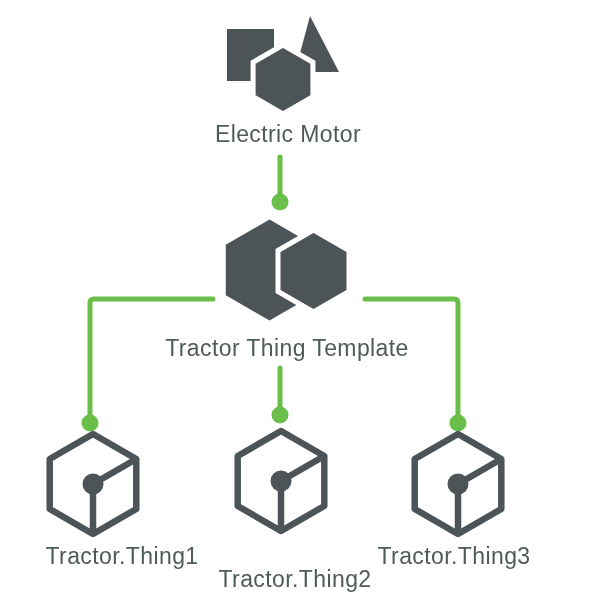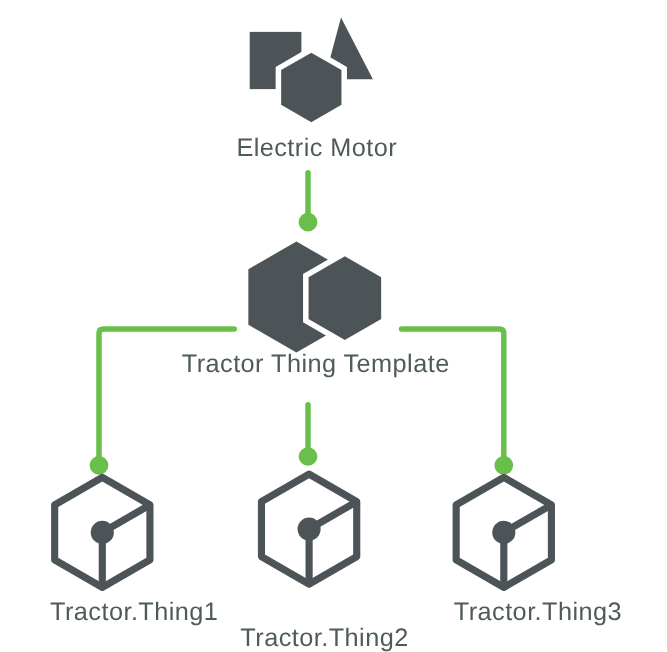--- a/index.html
+++ b/index.html
@@ -91,21 +91,21 @@
     <g>
       <polygon class="cube-line" points="458,434 501.3,459 501.3,509 458,534 414.7,509 414.7,459"></polygon>
       <line class="cube-line" x1="458" y1="484" x2="501.3" y2="459"></line>
       <line class="cube-line" x1="458" y1="484" x2="458" y2="534"></line>
       <circle class="node-fill" cx="458" cy="484" r="10.5"></circle>
     </g>
   </svg>
 
   <div class="label" style="left: 288px; top: 121px;">Electric Motor</div>
 
-  <div class="label" style="left: 287px; top: 317px;">Tractor Thing Template</div>
+  <div class="label" style="left: 287px; top: 335px;">Tractor Thing Template</div>
 
   <div class="label" style="left: 78px; top: 543px; margin-left: 44px;">Tractor.Thing1</div>
 
   <div class="label" style="left: 277px; top: 566px; margin-left: 18px;">Tractor.Thing2</div>
 
-  <div class="label" style="left: 454px; top: 543px; margin-left: 35px;">Tractor.Thing3</div>
+  <div class="label" style="left: 454px; top: 543px;">Tractor.Thing3</div>
 
 </div>
 
 </body></html>

